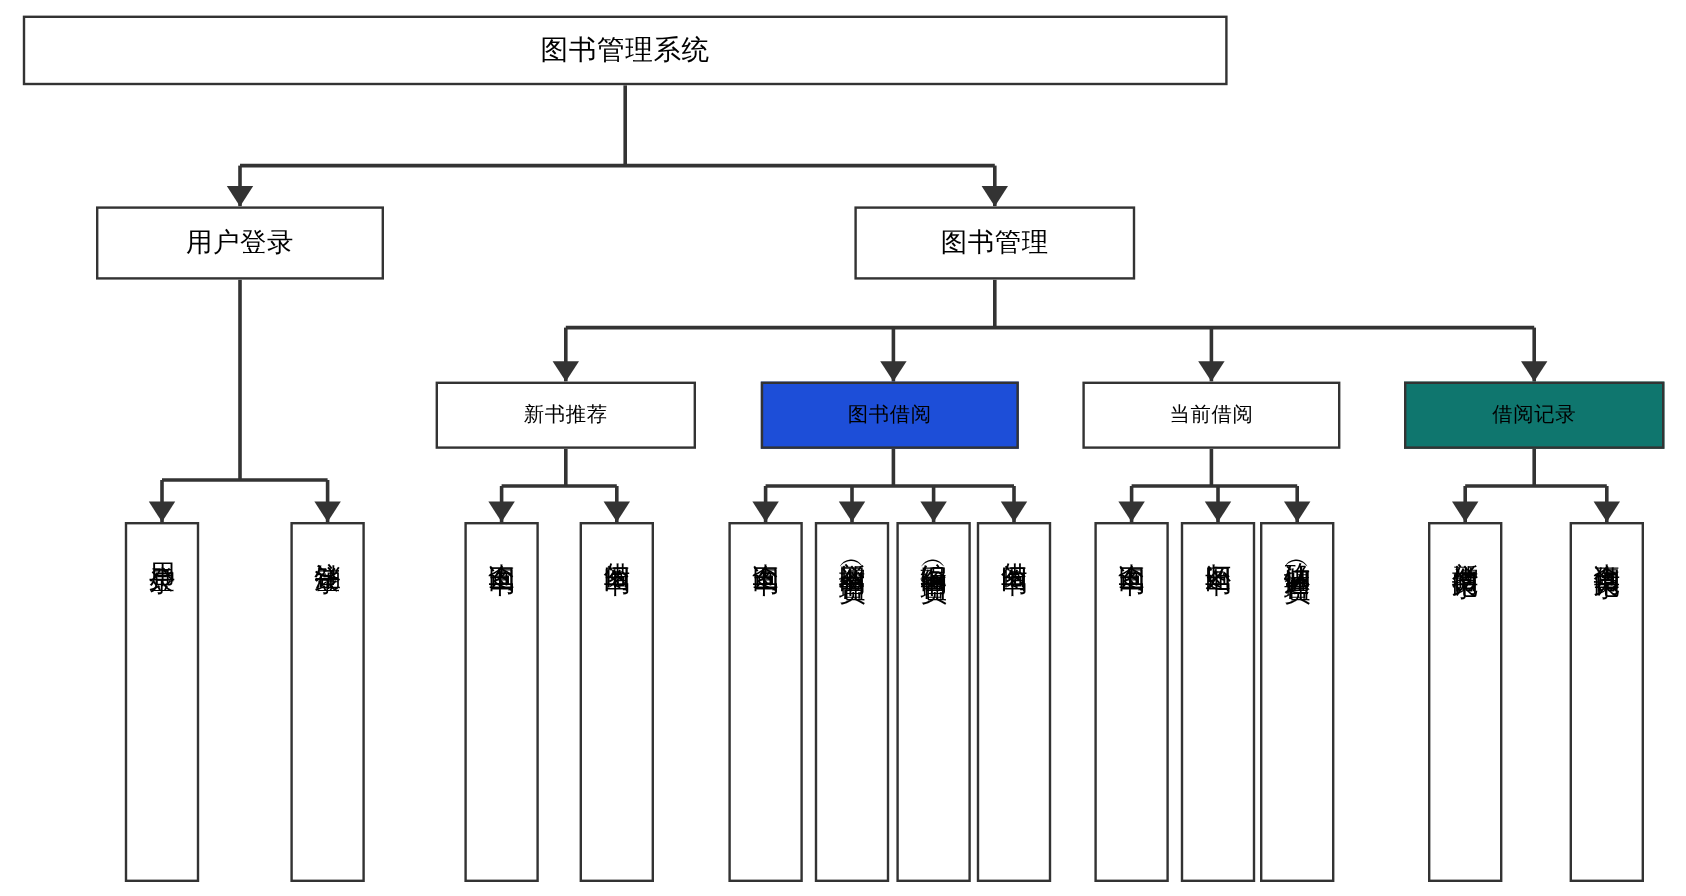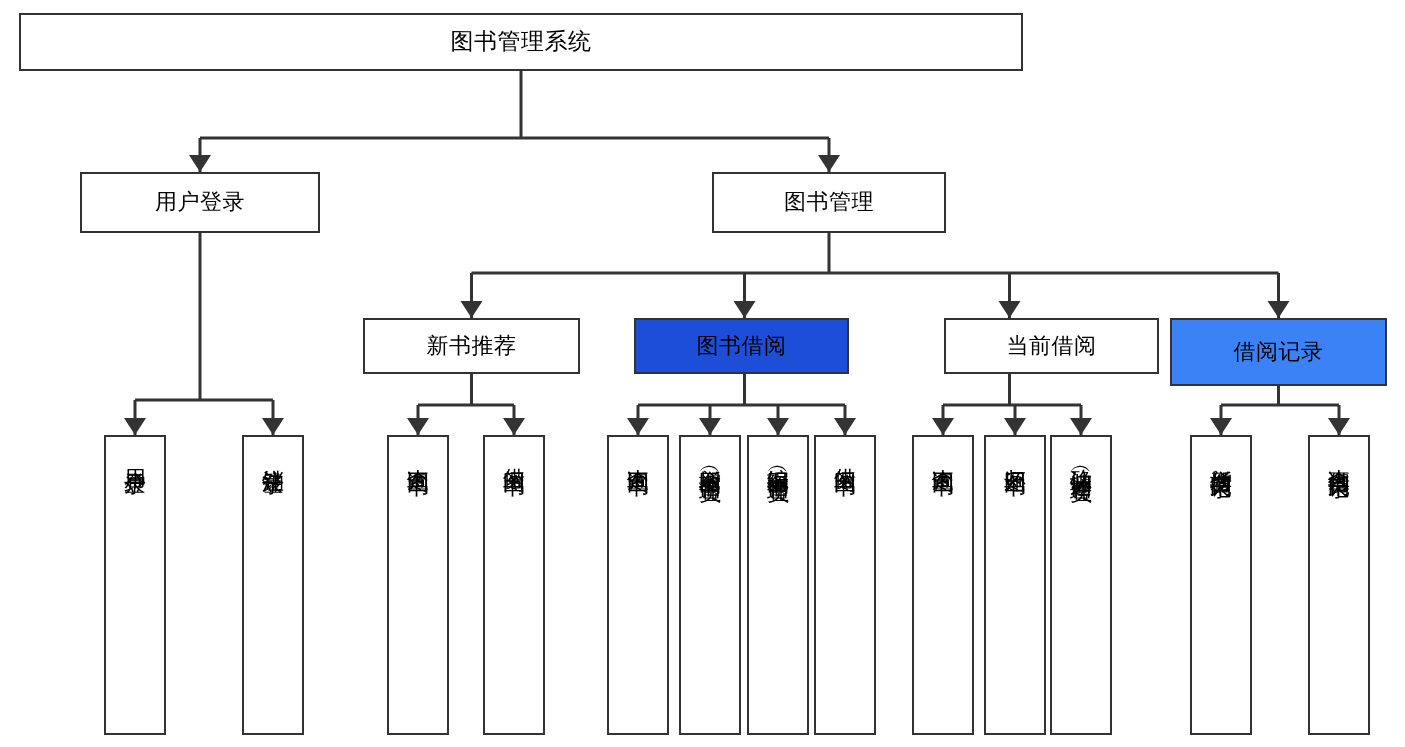--- a/index.html
+++ b/index.html
@@ -37,21 +37,21 @@
     z-index: 2;
   }
   .node .label {
     display: block;
     text-align: center;
     line-height: 1.12;
     letter-spacing: 0.5px;
   }
   .node.root .label { font-size: 23px; }
   .node.level1 .label { font-size: 22px; }
-  .node.level2 .label { font-size: 22px; text-align: right; }
+  .node.level2 .label { font-size: 17px; text-align: right; }
   .node.leaf {
     align-items: flex-start;
     padding-top: 14px;
   }
   .node.leaf .label {
     writing-mode: vertical-rl;
     text-orientation: upright;
     font-size: 22px;
     line-height: 1.28;
     letter-spacing: 2px;
@@ -135,24 +135,24 @@
       </div>
       <div class="node level1" style="left: 712px; top: 172px; width: 234px; height: 61px; border-color: rgb(51, 51, 51); background: rgb(255, 255, 255); align-items: center;">
         <span class="label">图书管理</span>
       </div>
       <div class="node level2" style="left: 363px; top: 318px; width: 217px; height: 56px; border-color: rgb(51, 51, 51); background: rgb(255, 255, 255);">
         <span class="label">新书推荐</span>
       </div>
       <div class="node level2" style="left: 634px; top: 318px; width: 215px; height: 56px; border-color: rgb(51, 51, 51); background: #1d4ed8;">
         <span class="label">图书借阅</span>
       </div>
-      <div class="node level2" style="left: 944px; top: 318px; width: 215px; height: 56px; border-color: rgb(51, 51, 51); background: rgb(255, 255, 255);">
+      <div class="node level2" style="left: 902px; top: 318px; width: 215px; height: 56px; border-color: rgb(51, 51, 51); background: rgb(255, 255, 255);">
         <span class="label">当前借阅</span>
       </div>
-      <div class="node level2" style="left: 1170px; top: 318px; width: 217px; height: 68px; border-color: rgb(51, 51, 51); background: #3b82f6;">
+      <div class="node level2" style="left: 1170px; top: 318px; width: 217px; height: 56px; border-color: rgb(51, 51, 51); background: #0f766e;">
         <span class="label">借阅记录</span>
       </div>
       <div class="node leaf" style="left: 104px; top: 435px; width: 62px; height: 300px; border-color: rgb(51, 51, 51); background: rgb(255, 255, 255);">
         <span class="label">用户登录</span>
       </div>
       <div class="node leaf" style="left: 242px; top: 435px; width: 62px; height: 300px; border-color: rgb(51, 51, 51); background: rgb(255, 255, 255);">
         <span class="label">注销登录</span>
       </div>
       <div class="node leaf" style="left: 387px; top: 435px; width: 62px; height: 300px; border-color: rgb(51, 51, 51); background: rgb(255, 255, 255);">
         <span class="label">查询图书</span>

